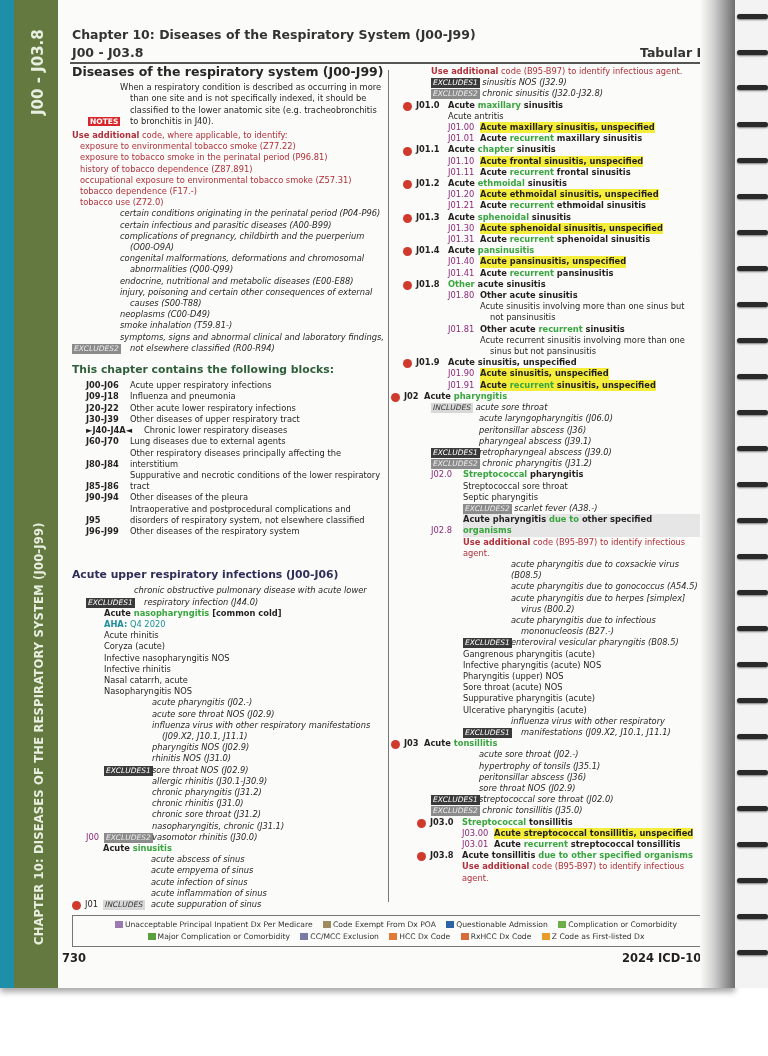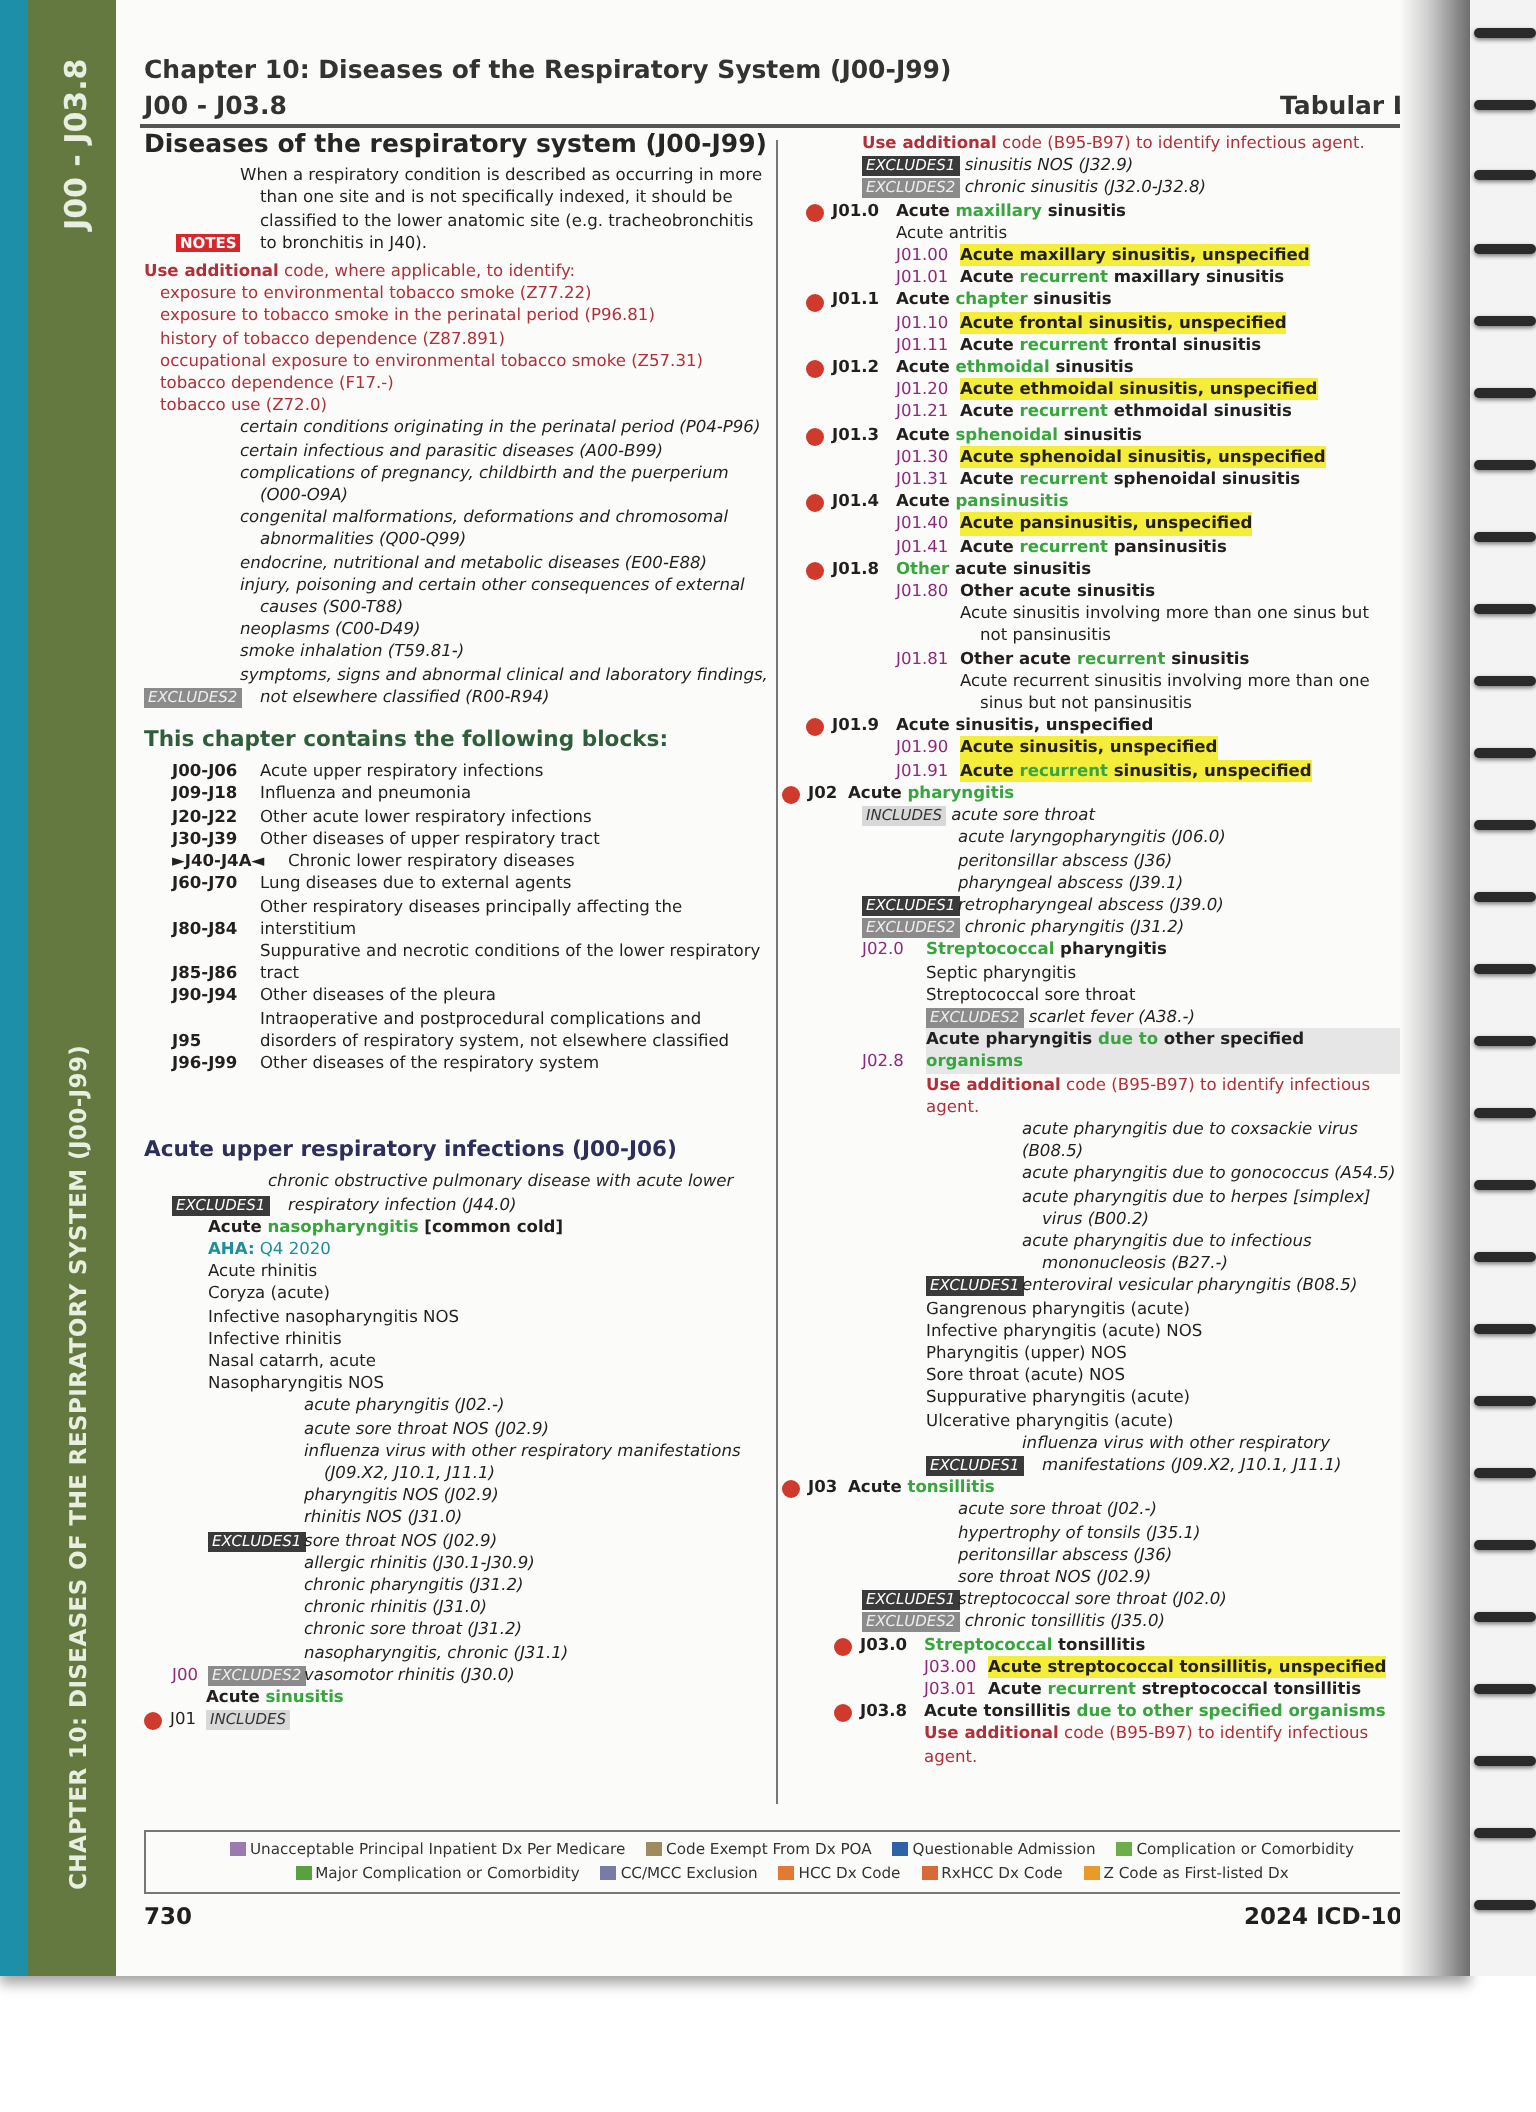--- a/index.html
+++ b/index.html
@@ -49,21 +49,21 @@
   .indent { padding-left:14px; }
   .hang { padding-left:10px; text-indent:-10px; }
   .code { width:32px; flex:none; font-weight:normal; }
   .code5 { width:32px; flex:none; }
   .badge { display:inline-block; width:9px; height:9px; border-radius:50%; background:#cf3a2c;
            margin-right:4px; vertical-align:-1px; flex:none; }
   .blocks .row span:first-child { width:44px; flex:none; font-weight:bold; }
   .legend { position:absolute; left:72px; top:915px; width:640px; height:32px; border:1px solid #777;
             font-size:7.6px; line-height:12px; color:#333; text-align:center; padding-top:3px; box-sizing:border-box; }
   .legend span.ic { display:inline-block; width:8px; height:7px; margin:0 2px 0 8px; vertical-align:-1px; }
-  .footer-page { position:absolute; left:72px; top:951px; font-size:11.5px; font-weight:bold; }
+  .footer-page { position:absolute; left:62px; top:951px; font-size:11.5px; font-weight:bold; }
   .footer-book { position:absolute; left:622px; top:951px; font-size:11.5px; font-weight:bold; }
 </style>
 </head>
 <body>
 
 <div class="page">
   <div class="spine-blue"></div>
   <div class="spine-green"></div>
   <div class="spine-text spine-top">J00 - J03.8</div>
   <div class="spine-text spine-chapter">CHAPTER 10: DISEASES OF THE RESPIRATORY SYSTEM (J00-J99)</div>
@@ -196,20 +196,27 @@
       </div>
     </div>
 
     <div class="row">
       <span class="badge"></span>
       <span class="b code" style="width:18px">J01</span>
       <div style="flex:1">
         <div class="b"><span>Acute </span><span class="grn">sinusitis</span></div>
         <div class="row">
           <span style="width:48px;flex:none"><span class="inc">INCLUDES</span></span>
+          <div class="i" style="flex:1">
+            <div>acute abscess of sinus</div>
+            <div>acute empyema of sinus</div>
+            <div>acute infection of sinus</div>
+            <div>acute inflammation of sinus</div>
+            <div>acute suppuration of sinus</div>
+          </div>
         </div>
       </div>
     </div>
   </div>
 
   <div class="col right">
     <div style="padding-left:36px"><span class="redb">Use additional</span><span class="red"> code (B95-B97) to identify infectious agent.</span></div>
     <div style="padding-left:36px"><span class="ex1">EXCLUDES1</span> <span class="i">sinusitis NOS (J32.9)</span></div>
     <div style="padding-left:36px"><span class="ex2">EXCLUDES2</span> <span class="i">chronic sinusitis (J32.0-J32.8)</span></div>
 
@@ -328,22 +335,22 @@
           <div>pharyngeal abscess (J39.1)</div>
           <div>retropharyngeal abscess (J39.0)</div>
         </div>
     </div>
     <div style="padding-left:36px"><span class="ex2">EXCLUDES2</span> <span class="i">chronic pharyngitis (J31.2)</span></div>
 
     <div class="row b" style="padding-left:36px">
         <span class="mag code5" style="font-weight:normal">J02.0</span>
         <span><span class="grn">Streptococcal</span><span> pharyngitis</span></span>
       </div>
+    <div style="padding-left:68px">Streptococcal sore throat</div>
     <div style="padding-left:68px">Septic pharyngitis</div>
-    <div style="padding-left:68px">Streptococcal sore throat</div>
     <div style="padding-left:68px"><span class="ex2">EXCLUDES2</span> <span class="i">scarlet fever (A38.-)</span></div>
 
     <div class="row b" style="padding-left:36px">
         <span class="mag code5" style="font-weight:normal">J02.8</span>
         <span style="background:#e6e6e6"><span>Acute pharyngitis </span><span class="grn">due to</span><span> other specified </span><span class="grn">organisms</span></span>
       </div>
     <div style="padding-left:68px"><span class="redb">Use additional</span><span class="red"> code (B95-B97) to identify infectious agent.</span></div>
     <div class="row" style="padding-left:68px">
       <span style="width:48px;flex:none"><span class="ex1">EXCLUDES1</span></span>
       <div class="i">

